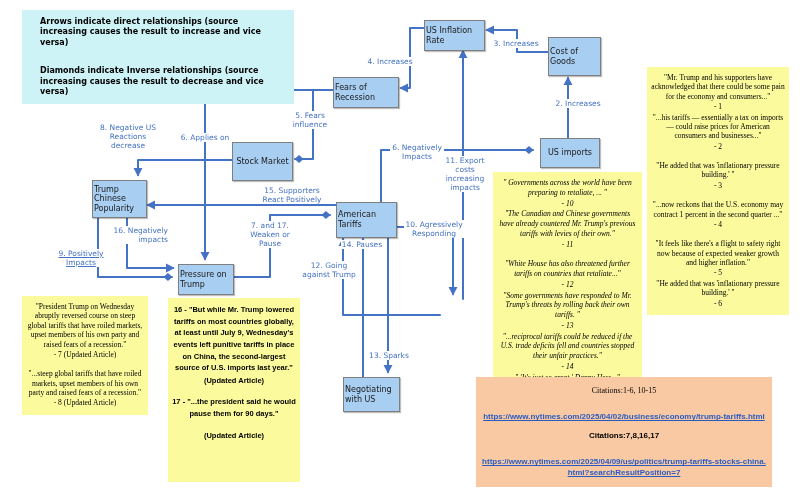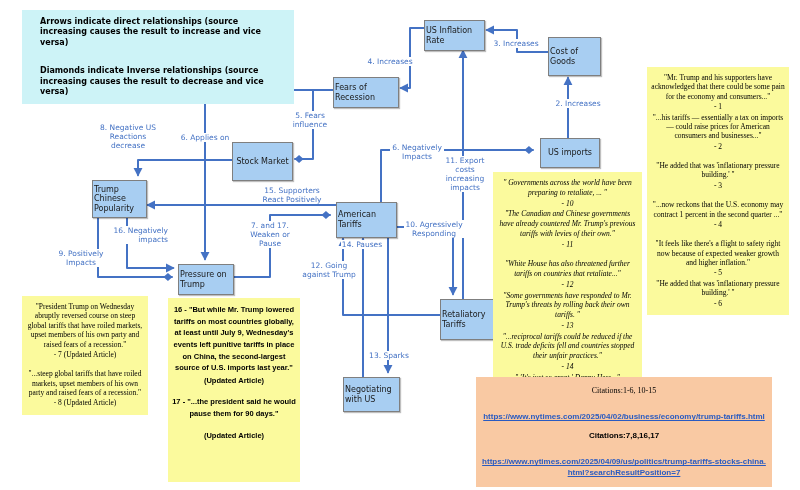--- a/index.html
+++ b/index.html
@@ -73,32 +73,31 @@
   </div>
 
   <div class="node" style="left:424px;top:20px;width:57px;height:27px;">US Inflation Rate</div>
   <div class="node" style="left:548px;top:37px;width:49px;height:35px;">Cost of Goods</div>
   <div class="node" style="left:333px;top:77px;width:62px;height:27px;">Fears of Recession</div>
   <div class="node" style="left:232px;top:142px;width:57px;height:35px;">Stock Market</div>
   <div class="node" style="left:92px;top:180px;width:51px;height:34px;">Trump Chinese Popularity</div>
   <div class="node" style="left:178px;top:264px;width:52px;height:27px;">Pressure on Trump</div>
   <div class="node" style="left:336px;top:202px;width:57px;height:32px;">American Tariffs</div>
   <div class="node" style="left:540px;top:138px;width:56px;height:26px;">US imports</div>
-  <div class="node" style="left:440px;top:299px;width:51px;height:37px;">Retaliatory Tariffs</div>
   <div class="node" style="left:343px;top:377px;width:53px;height:31px;">Negotiating with US</div>
 
   <div class="elabel" style="left:390px;top:143px;width:54px;">6. Negatively Impacts</div>
   <div class="elabel" style="left:550px;top:99px;width:56px;">2. Increases</div>
   <div class="elabel" style="left:491px;top:39px;width:50px;">3. Increases</div>
   <div class="elabel" style="left:365px;top:57px;width:50px;">4. Increases</div>
   <div class="elabel" style="left:289px;top:111px;width:42px;">5. Fears influence</div>
   <div class="elabel" style="left:180px;top:133px;width:50px;">6. Applies on</div>
   <div class="elabel" style="left:245px;top:221px;width:50px;">7. and 17. Weaken or Pause</div>
   <div class="elabel" style="left:93px;top:123px;width:70px;">8. Negative US Reactions decrease</div>
-  <div class="elabel" style="left:56px;top:249px;width:50px;">9. Positively Impacts</div>
+  <div class="elabel" style="left:56px;top:249px;width:50px;text-decoration:underline;">9. Positively Impacts</div>
   <div class="elabel" style="left:404px;top:220px;width:60px;">10. Agressively Responding</div>
   <div class="elabel" style="left:443px;top:156px;width:44px;">11. Export costs increasing impacts</div>
   <div class="elabel" style="left:301px;top:261px;width:56px;">12. Going against Trump</div>
   <div class="elabel" style="left:367px;top:351px;width:44px;">13. Sparks</div>
   <div class="elabel" style="left:341px;top:240px;width:42px;">14. Pauses</div>
   <div class="elabel" style="left:261px;top:186px;width:62px;">15. Supporters React Positively</div>
   <div class="elabel" style="left:110px;top:226px;width:58px;text-align:right;">16. Negatively impacts</div>
 
   <div id="note-left" class="note note-serif">
 

